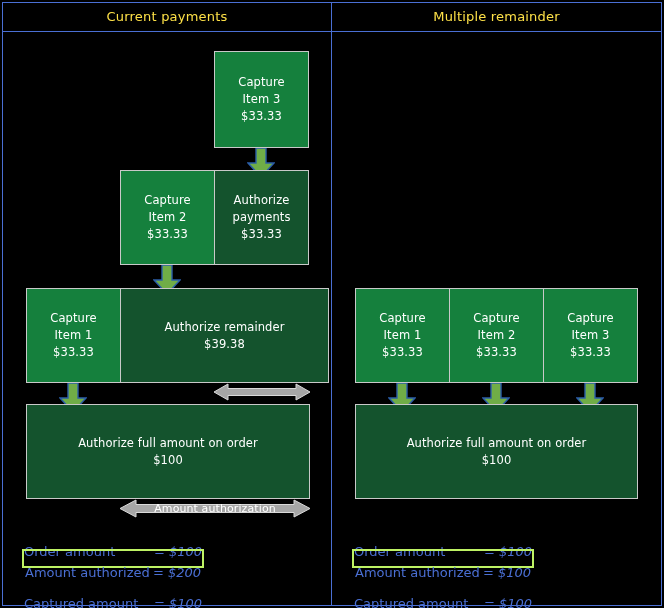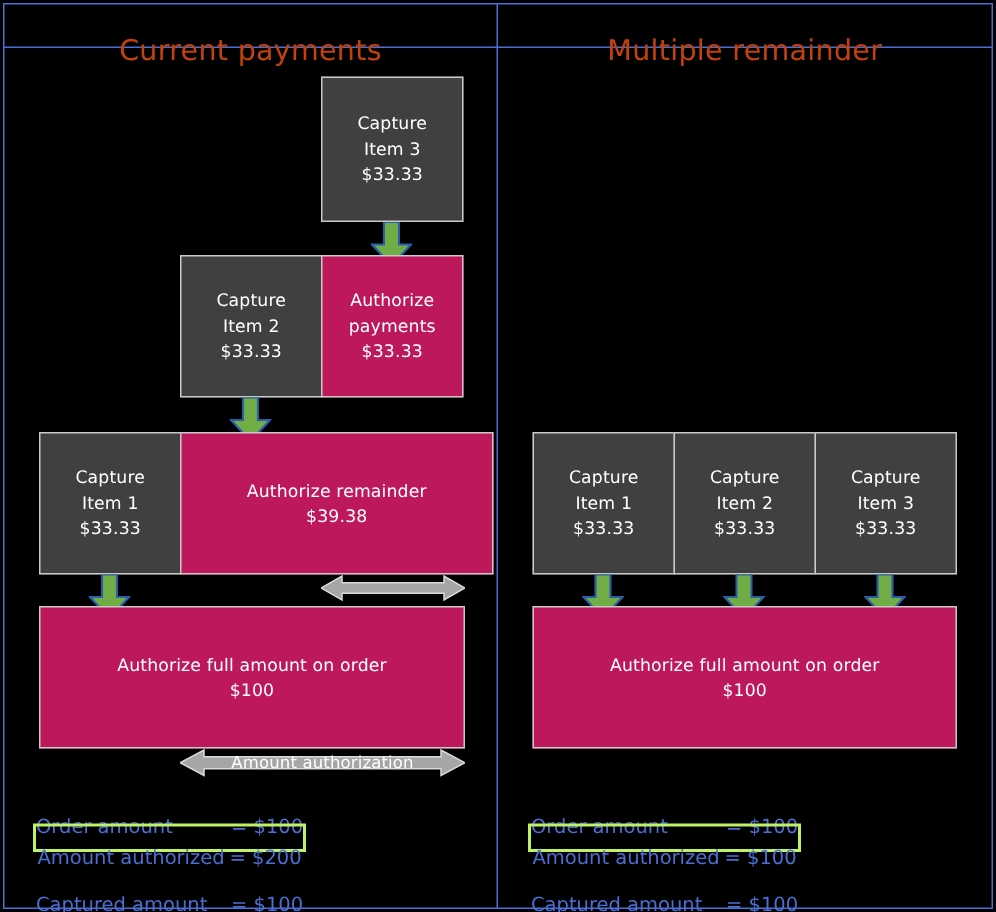--- a/index.html
+++ b/index.html
@@ -40,24 +40,24 @@
   .col-divider {
     position: absolute;
     left: 331px; top: 2px;
     width: 0; height: 604px;
     border-left: 1px solid #4a6fd4;
   }
 
   
   .col-header {
     position: absolute;
-    top: 24px;
+    top: 7px;
     height: 20px;
-    color: #c2410c;
-    font-size: 19px;
+    color: #fde047;
+    font-size: 13px;
     text-align: center;
     line-height: 20px;
     letter-spacing: 0.2px;
   }
   .col-header.left  { left: 3px;   width: 328px; }
   .col-header.right { left: 332px; width: 329px; }
 
   
   .box {
     position: absolute;
@@ -67,22 +67,22 @@
     font-size: 11.5px;
     line-height: 17px;
     display: flex;
     flex-direction: column;
     align-items: center;
     justify-content: center;
     text-align: center;
     letter-spacing: 0.1px;
   }
   .box .ln { display: block; white-space: nowrap; }
-  .box.green { background: #404040; }
-  .box.blue  { background: #be185d; }
+  .box.green { background: #15803d; }
+  .box.blue  { background: #14532d; }
 
   
   .arrow-down {
     position: absolute;
     width: 28px;
     height: 30px;
   }
   .arrow-down svg { display: block; }
 
   
@@ -117,20 +117,21 @@
     white-space: nowrap;
     box-sizing: border-box;
   }
   .summary .row .label {
     display: inline-block;
     width: 130px;
     margin-top: 12px;
   }
   .summary .row .value {
     display: inline-block;
+    font-style: italic;
   }
   .summary .row.boxed {
     border: 2px solid #bef264;
     padding: 0 1px 0 1px;
     margin-left: -2px;
     display: inline-block;
   }
   .summary .row.boxed .label { width: 128px; }
 </style>
 </head>

